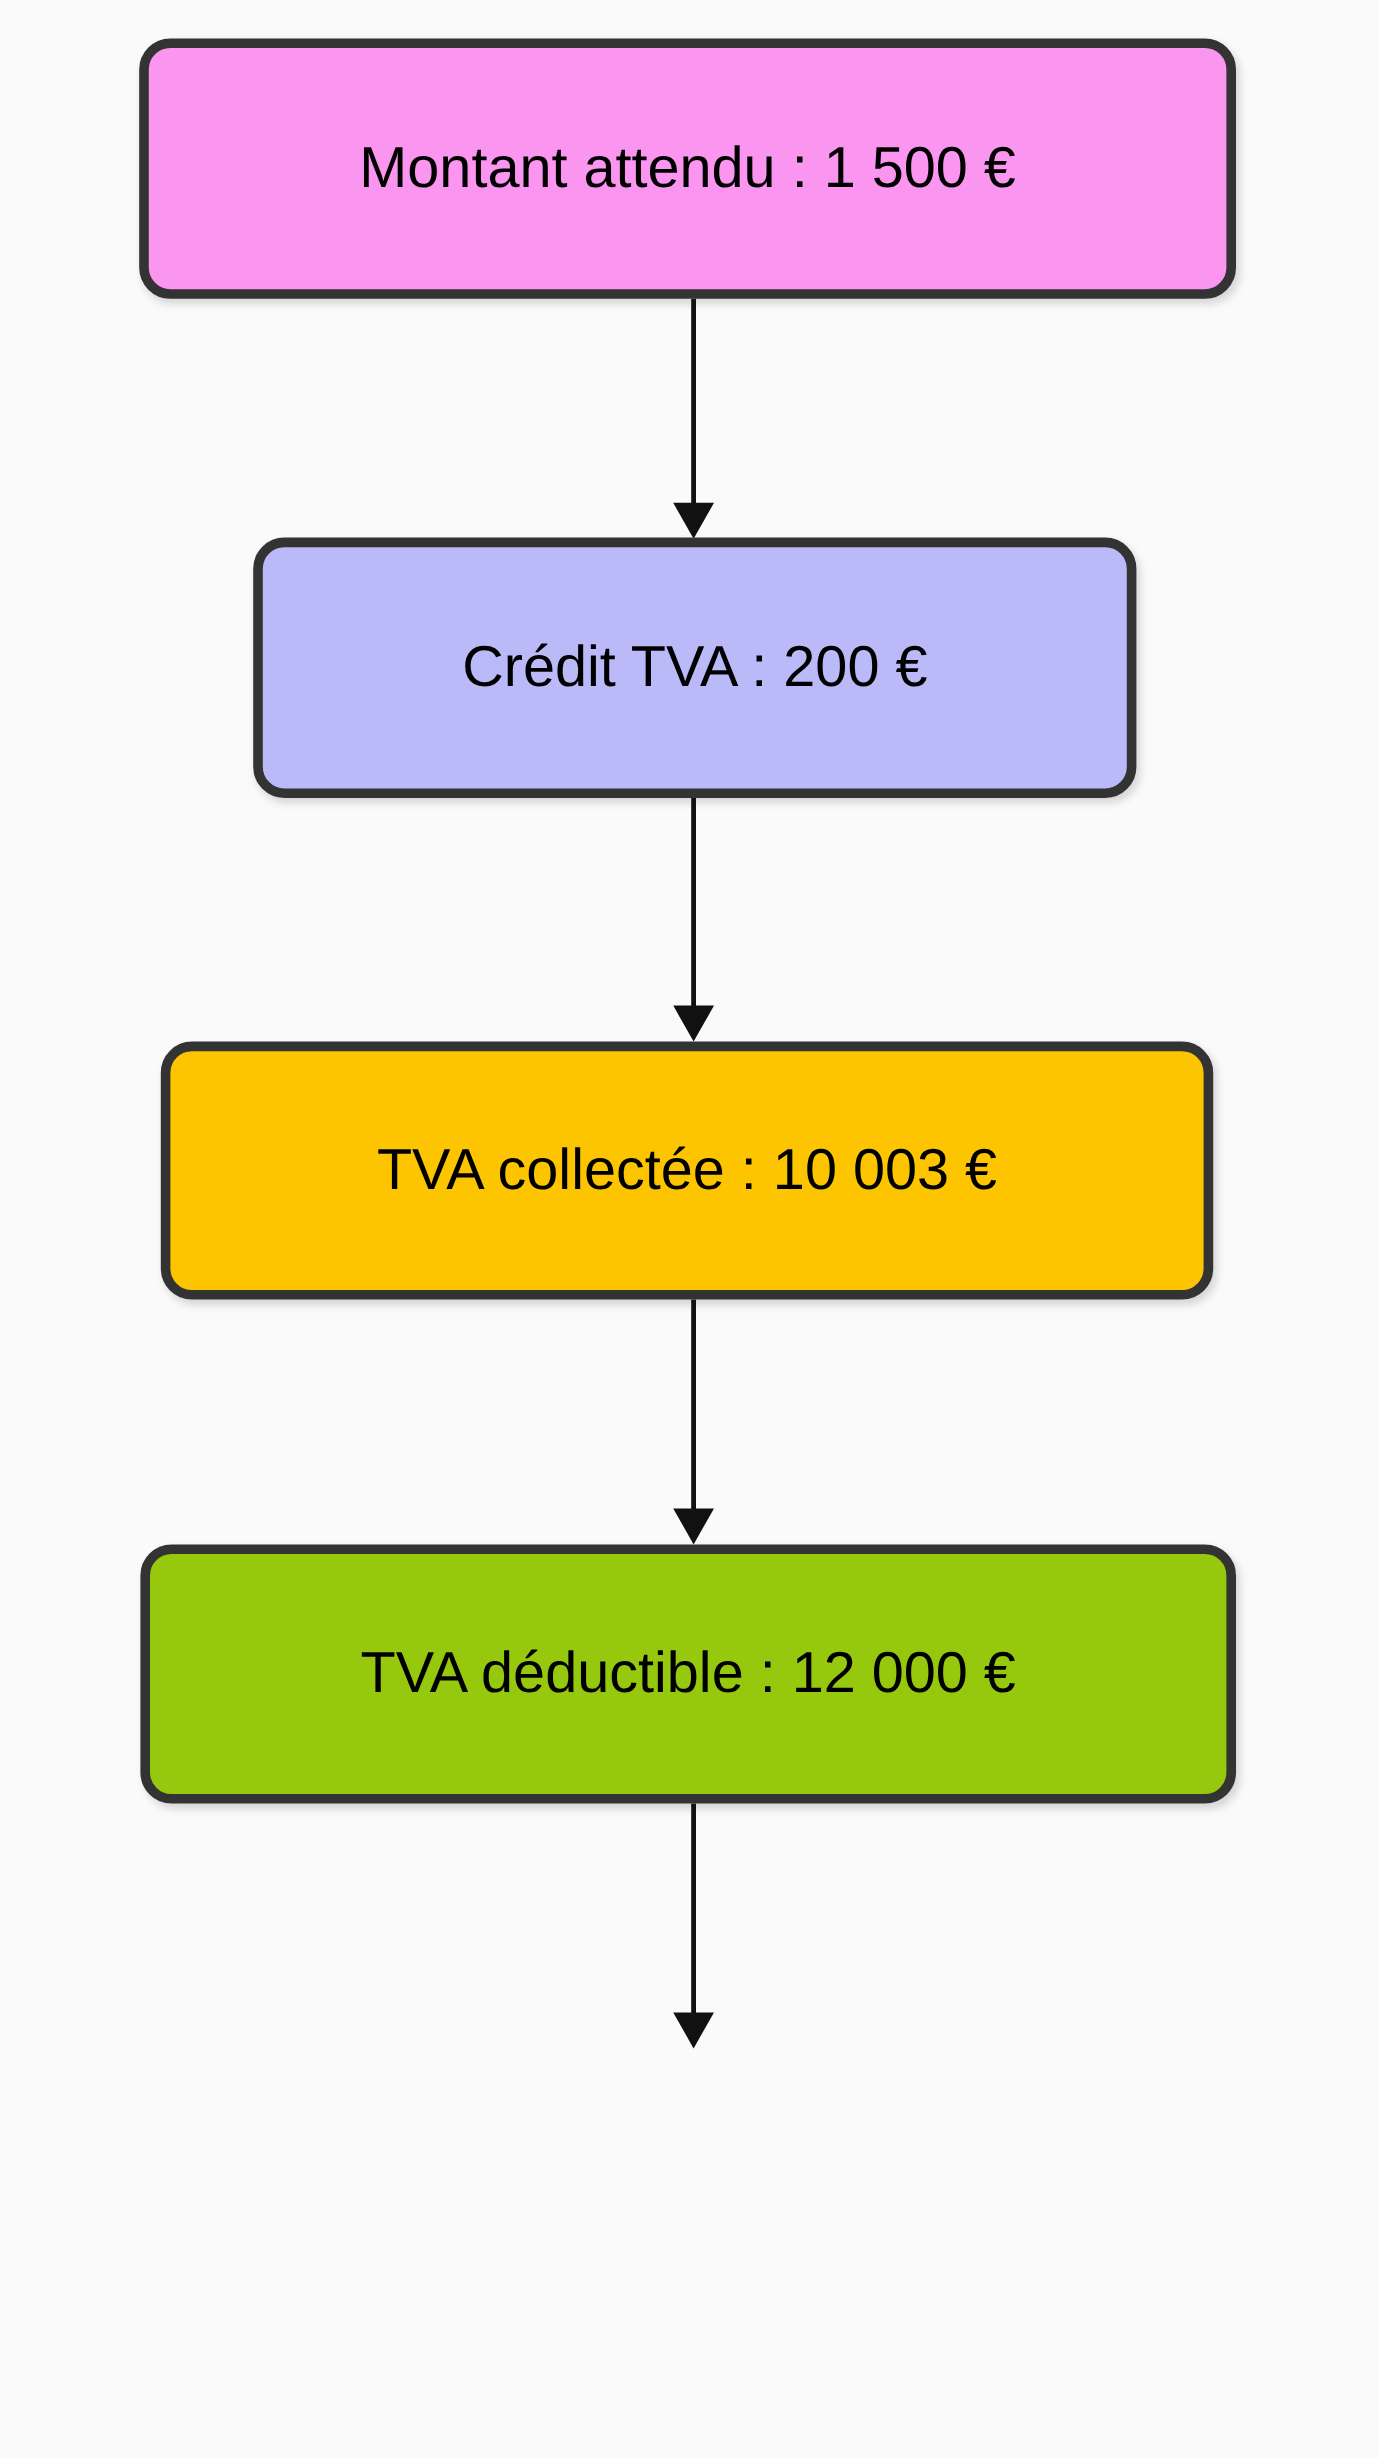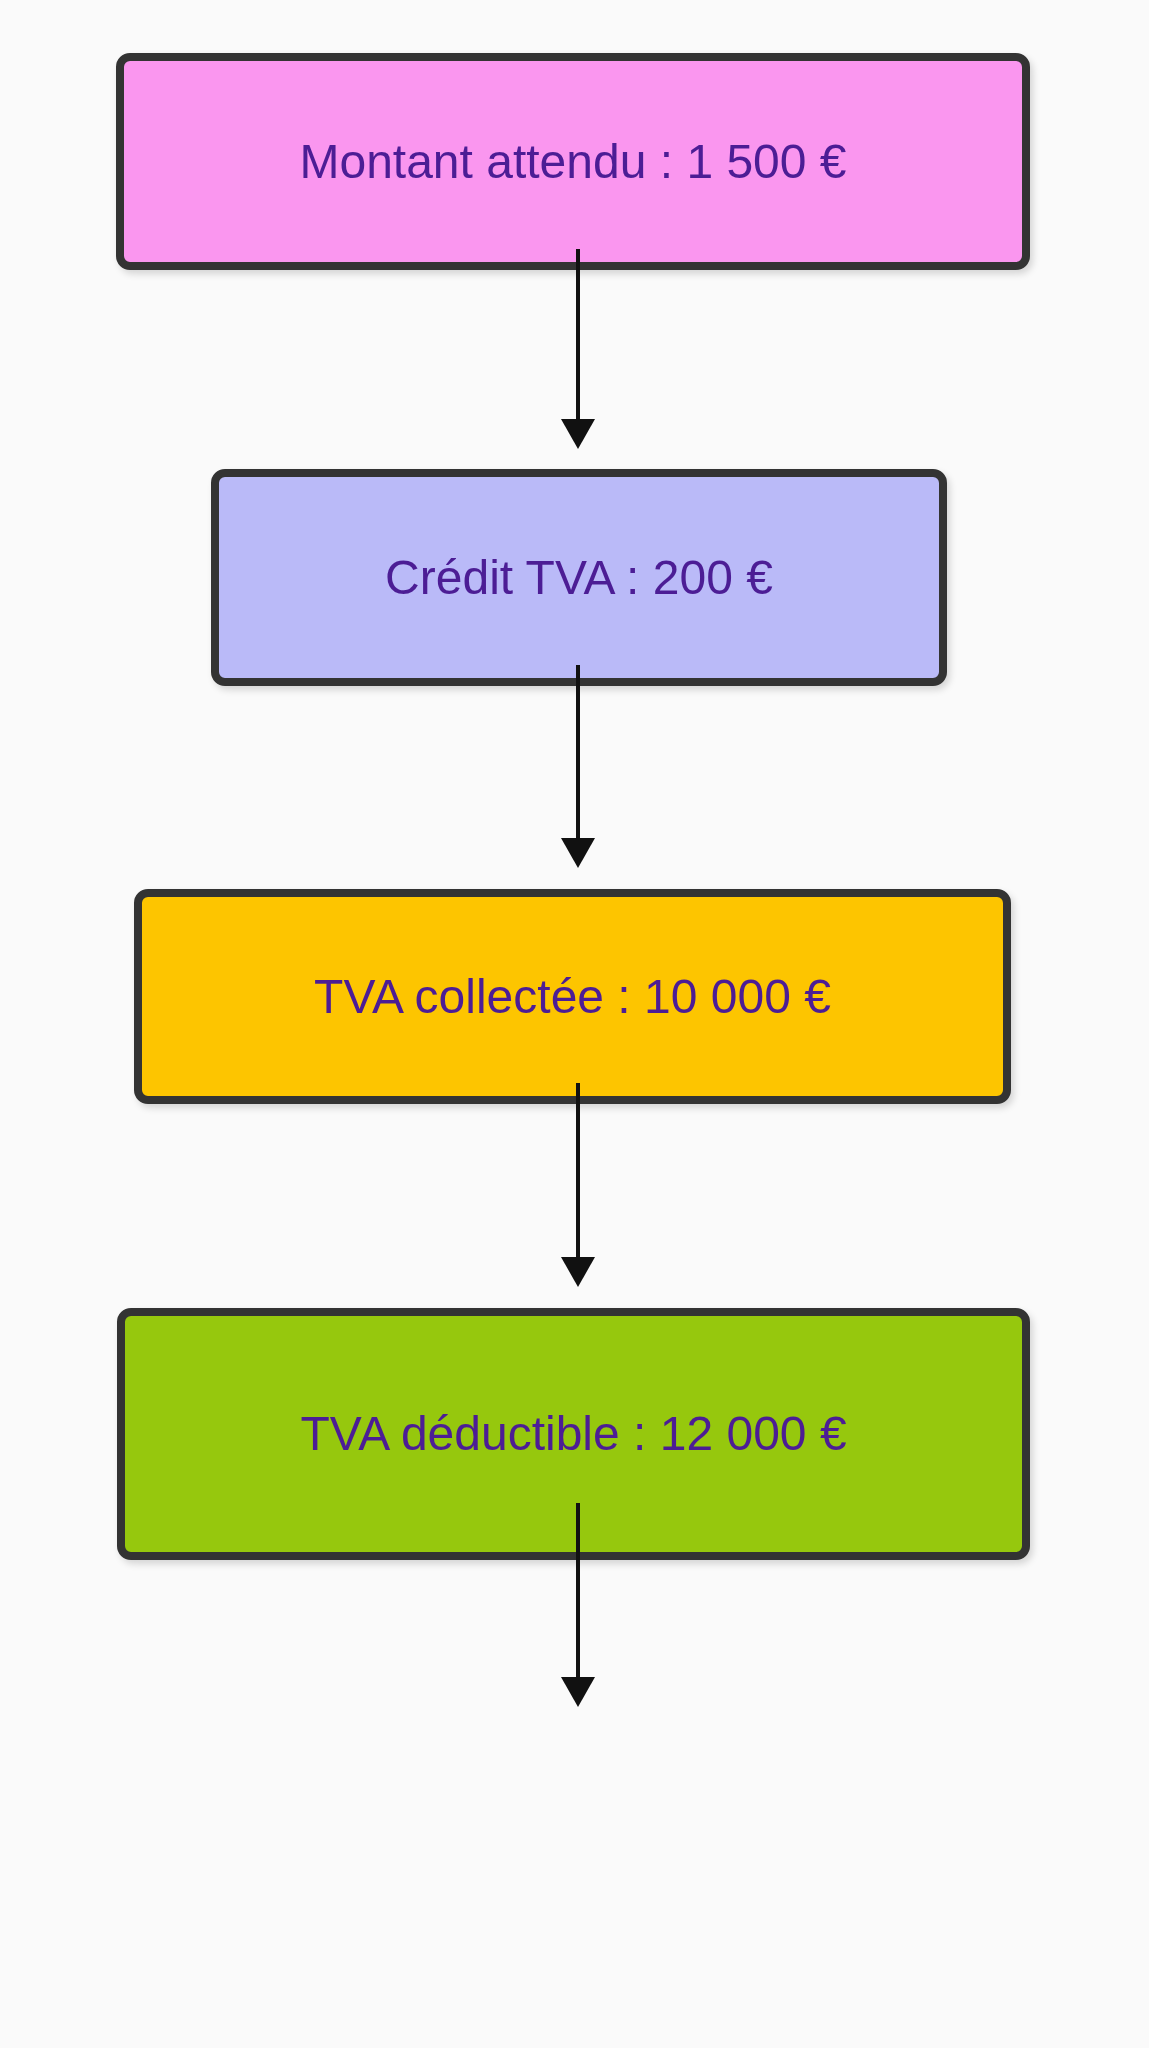--- a/index.html
+++ b/index.html
@@ -15,39 +15,38 @@
     overflow: hidden;
   }
   .canvas {
     position: absolute;
     inset: 0;
   }
   .node {
     position: absolute;
     box-sizing: border-box;
     border: 8px solid #333333;
-    border-radius: 14px;
+    border-radius: 26px;
     background: #ffffff;
-    color: #4c1d95;
+    color: #000000;
     font-size: 48px;
     line-height: 1.7;
     display: flex;
     flex-direction: column;
     align-items: center;
     justify-content: center;
     text-align: center;
     box-shadow: 3px 4px 7px rgba(0,0,0,0.15);
-    margin-top: 21px;
   }
   .node .line { display: block; white-space: nowrap; }
 
   .n0 { left: 116px; top: 32px;   width: 914px;  height: 217px; background: #fa96ef; }
   .n1 { left: 211px; top: 448px;  width: 736px;  height: 217px; background: #babaf8; }
   .n2 { left: 134px; top: 868px;  width: 877px;  height: 215px; background: #fdc500; }
-  .n3 { left: 117px; top: 1287px; width: 913px;  height: 252px; background: #96c80d; }
+  .n3 { left: 117px; top: 1287px; width: 913px;  height: 216px; background: #96c80d; }
   .n4 { left: 35px;  top: 1707px; width: 1078px; height: 298px; background: #f96660; }
 
   .edge-line {
     position: absolute;
     left: 576px;
     width: 4px;
     background: #111111;
   }
   .el0 { top: 249px;  height: 172px; }
   .el1 { top: 665px;  height: 175px; }
@@ -81,21 +80,21 @@
   <div class="edge-head eh0"></div>
 
   <div class="node n1">
     <span class="line">Crédit TVA : 200 €</span>
   </div>
 
   <div class="edge-line el1"></div>
   <div class="edge-head eh1"></div>
 
   <div class="node n2">
-    <span class="line">TVA collectée : 10 000 €</span>
+    <span class="line">TVA collectée : 10 003 €</span>
   </div>
 
   <div class="edge-line el2"></div>
   <div class="edge-head eh2"></div>
 
   <div class="node n3">
     <span class="line">TVA déductible : 12 000 €</span>
   </div>
 
   <div class="edge-line el3"></div>

